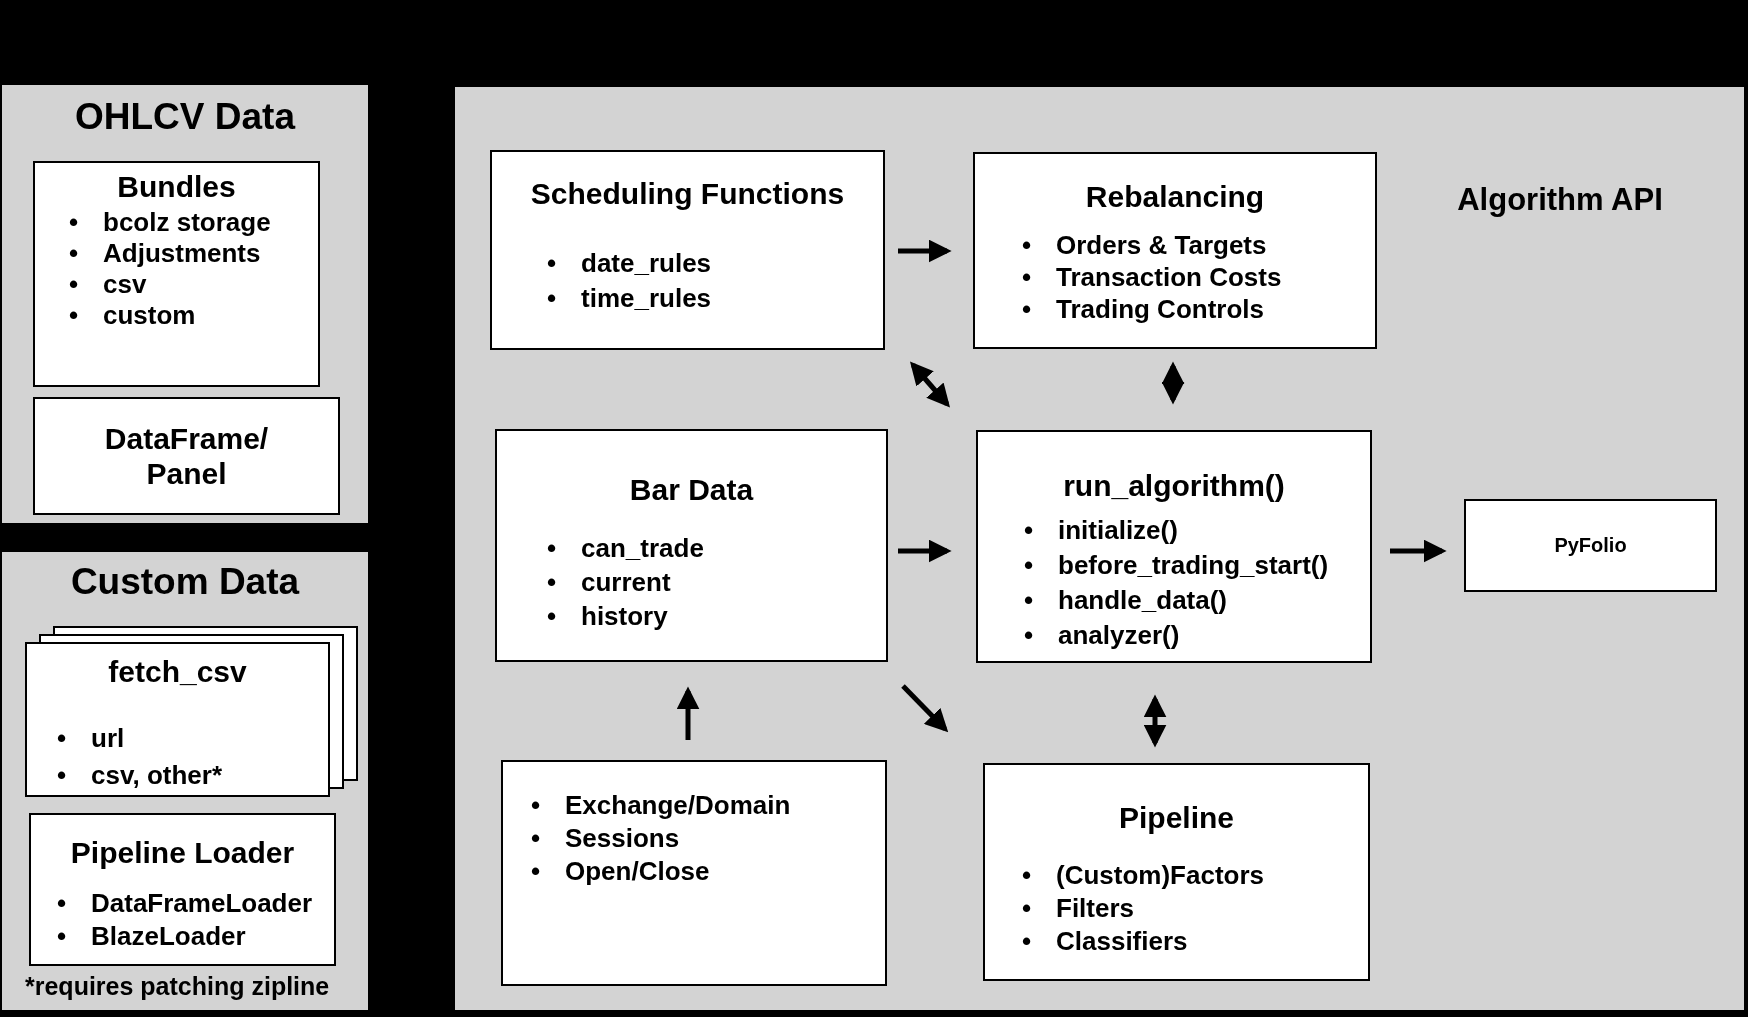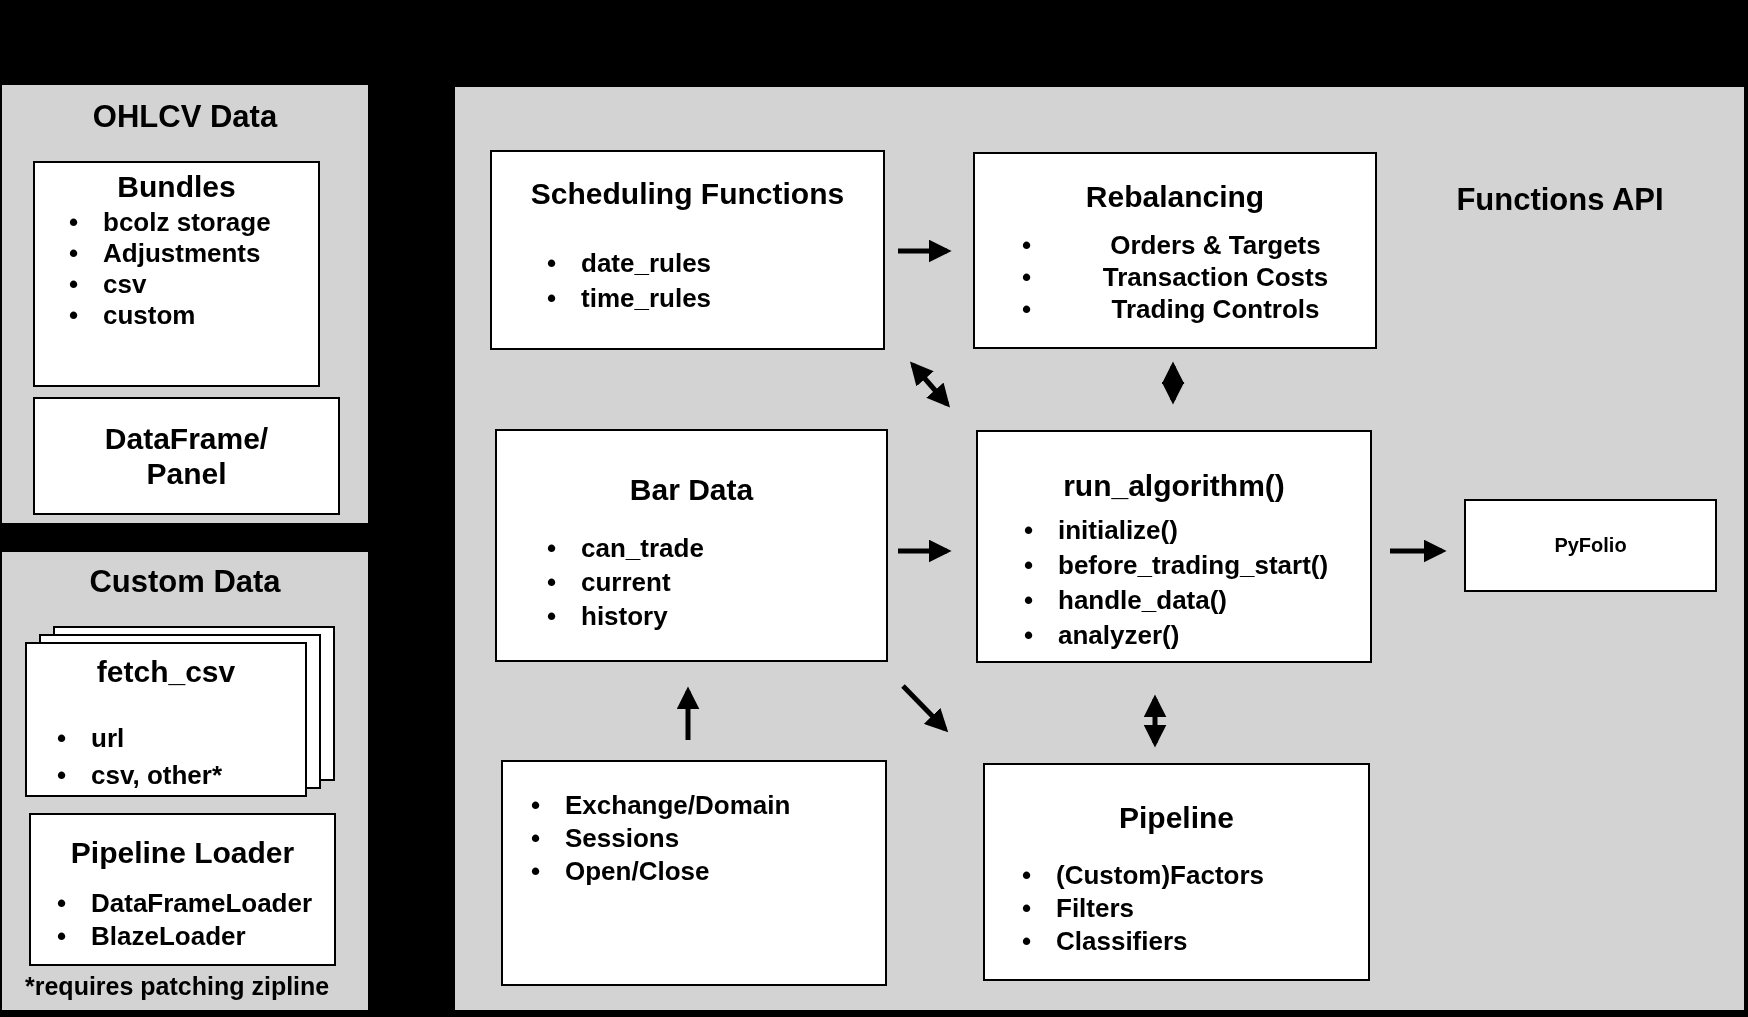--- a/index.html
+++ b/index.html
@@ -6,42 +6,42 @@
   #canvas {
     position:relative; width:1748px; height:1017px; background:#000;
     font-family:"Liberation Sans", sans-serif; font-weight:bold; color:#000;
     overflow:hidden;
   }
   .panel { position:absolute; background:#d3d3d3; }
   #panel-ohlcv  { left:2px;   top:85px;  width:366px;  height:438px; }
   #panel-custom { left:2px;   top:552px; width:366px;  height:458px; }
   #panel-algo   { left:455px; top:87px;  width:1289px; height:923px; }
 
-  .panel-title { margin:0; text-align:center; font-size:31px; line-height:36px; }
+  .panel-title { margin:0; text-align:center; font-size:37px; line-height:36px; }
   #panel-ohlcv .panel-title  { margin-top:14px; }
   #panel-custom .panel-title { margin-top:12px; }
 
   .dbox { position:absolute; background:#fff; border:2px solid #000; box-sizing:border-box; }
   .box-title { margin:0; text-align:center; font-size:30px; line-height:36px; }
   .dbox ul { list-style:none; margin:0; padding:0; font-size:26px; }
   .dbox li { position:relative; line-height:34px; }
   .dbox li::before { content:"\2022"; position:absolute; left:0; }
 
   
   #box-bundles { left:31px; top:76px; width:287px; height:226px; }
   #box-bundles .box-title { margin-top:6px; }
   #box-bundles ul { margin-top:2px; padding-left:34px; line-height:31px; }
   #box-bundles li { line-height:31px; padding-left:34px; }
 
   #box-dataframe { left:31px; top:312px; width:307px; height:118px;
     display:flex; flex-direction:column; align-items:center; justify-content:center; }
   #box-dataframe .tline { font-size:30px; line-height:35px; }
 
   
-  .stackbox { width:282px; height:155px; }
+  .stackbox { width:305px; height:155px; }
   #box-fetch-back   { left:51px; top:74px; }
   #box-fetch-middle { left:37px; top:82px; }
   #box-fetch-front  { left:23px; top:90px; }
   #box-fetch-front .box-title { margin-top:10px; }
   #box-fetch-front ul { margin-top:30px; padding-left:30px; }
   #box-fetch-front li { line-height:37px; padding-left:34px; }
 
   #box-loader { left:27px; top:261px; width:307px; height:153px; }
   #box-loader .box-title { margin-top:20px; }
   #box-loader ul { margin-top:16px; padding-left:26px; }
@@ -54,21 +54,21 @@
     text-align:center; font-size:31px; margin:0; }
 
   #box-scheduling { left:35px;  top:63px;  width:395px; height:200px; }
   #box-scheduling .box-title { margin-top:24px; }
   #box-scheduling ul { margin-top:34px; padding-left:55px; }
   #box-scheduling li { line-height:35px; padding-left:34px; }
 
   #box-rebalancing { left:518px; top:65px; width:404px; height:197px; }
   #box-rebalancing .box-title { margin-top:25px; }
   #box-rebalancing ul { margin-top:14px; padding-left:47px; }
-  #box-rebalancing li { line-height:32px; padding-left:34px;text-align:center; }
+  #box-rebalancing li { line-height:32px; padding-left:34px; }
 
   #box-bardata { left:40px; top:342px; width:393px; height:233px; }
   #box-bardata .box-title { margin-top:41px; }
   #box-bardata ul { margin-top:23px; padding-left:50px; }
   #box-bardata li { line-height:34px; padding-left:34px; }
 
   #box-run { left:521px; top:343px; width:396px; height:233px; }
   #box-run .box-title { margin-top:36px; }
   #box-run ul { margin-top:9px; padding-left:46px; }
   #box-run li { line-height:35px; padding-left:34px; }
@@ -131,21 +131,21 @@
       <ul>
         <li>DataFrameLoader</li>
         <li>BlazeLoader</li>
       </ul>
     </div>
 
     <div id="footnote">*requires patching zipline</div>
   </section>
 
   <section class="panel" id="panel-algo">
-    <h2 id="algo-label">Functions API</h2>
+    <h2 id="algo-label">Algorithm API</h2>
 
     <div class="dbox" id="box-scheduling">
       <h3 class="box-title">Scheduling Functions</h3>
       <ul>
         <li>date_rules</li>
         <li>time_rules</li>
       </ul>
     </div>
 
     <div class="dbox" id="box-rebalancing">

